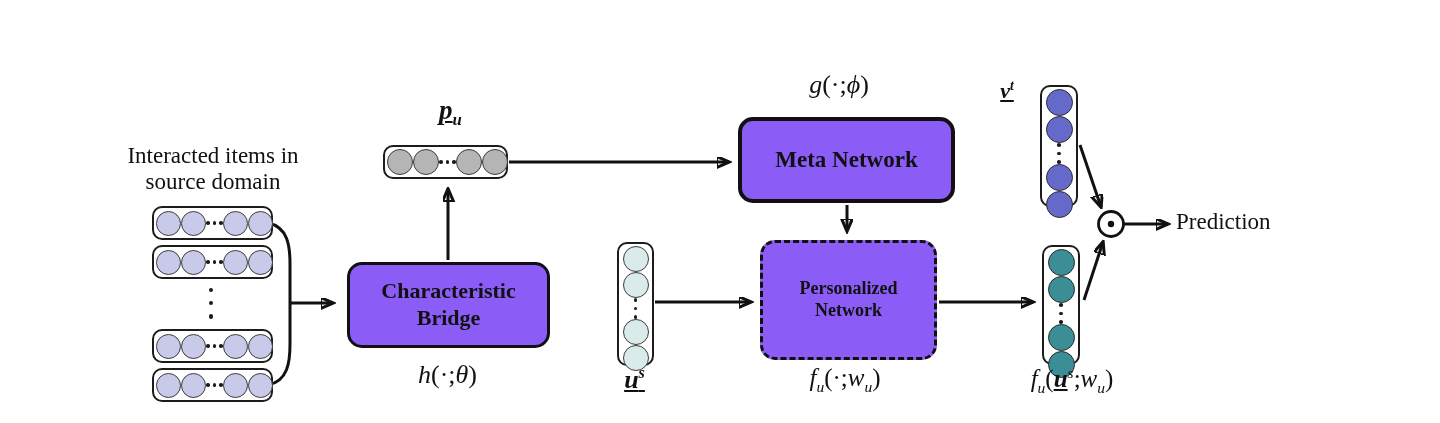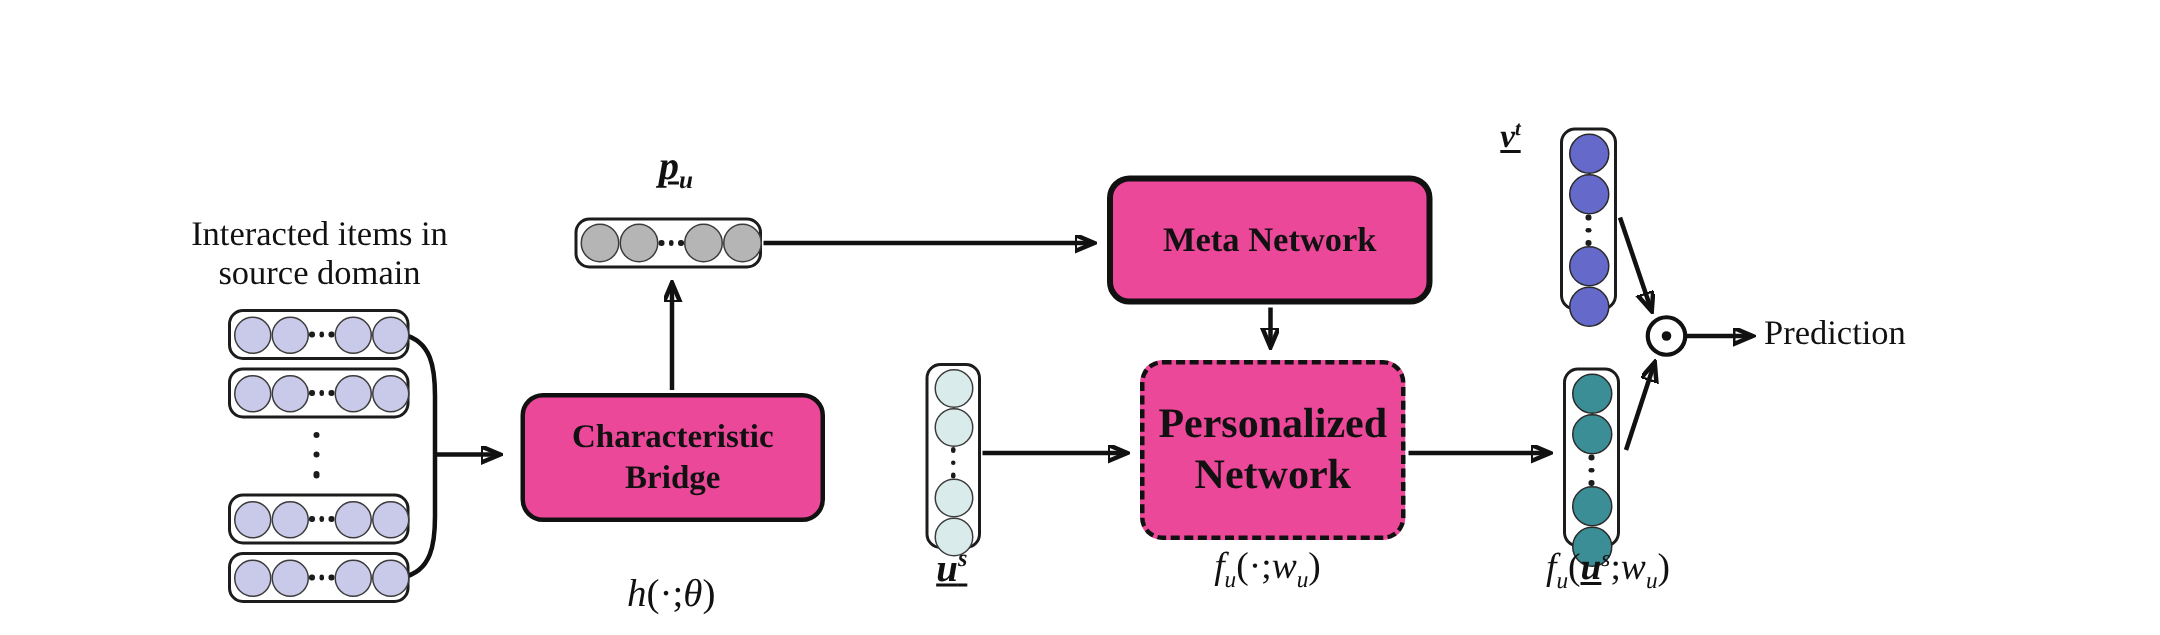--- a/index.html
+++ b/index.html
@@ -10,21 +10,21 @@
     background: #ffffff;
     font-family: "Liberation Serif", "DejaVu Serif", serif;
     color: #111111;
     overflow: hidden;
   }
 
   
   .box {
     position: absolute;
     box-sizing: border-box;
-    background: #ec4899;
+    background: #8b5cf6;
     border: 3.5px solid #111111;
     border-radius: 15px;
     display: flex;
     flex-direction: column;
     align-items: center;
     justify-content: center;
     text-align: center;
     font-weight: bold;
     line-height: 1.22;
   }
@@ -149,59 +149,62 @@
         <span class="mini"></span>
       </span>
       <span class="circle" style="background: rgb(201, 202, 233); border-color: rgb(60, 60, 60);"></span>
       <span class="circle" style="background: rgb(201, 202, 233); border-color: rgb(60, 60, 60);"></span>
     </div>
 
   <div class="box" style="left:347px; top:262px; width:203px; height:86px; font-size:22px;">
     <div>Characteristic</div>
     <div>Bridge</div>
   </div>
-  <div class="lbl math" style="left:385px; top:381px; width:125px; font-size:26px;">
+  <div class="lbl math" style="left:385px; top:360px; width:125px; font-size:26px;">
     <span>h</span><span class="up">(·;</span><span>θ</span><span class="up">)</span>
   </div>
 
   <div class="lbl math bold" style="left:423px; top:95px; width:55px; font-size:27px;">
     <span>p</span><sub>u</sub>
   </div>
   <div class="vec" style="left:383px; top:145px; width:125px; height:34px; --d:26px;">
       <span class="circle" style="background: rgb(181, 181, 181); border-color: rgb(60, 60, 60);"></span>
       <span class="circle" style="background: rgb(181, 181, 181); border-color: rgb(60, 60, 60);"></span>
       <span class="dots">
         <span class="mini"></span>
         <span class="mini"></span>
         <span class="mini"></span>
       </span>
       <span class="circle" style="background: rgb(181, 181, 181); border-color: rgb(60, 60, 60);"></span>
       <span class="circle" style="background: rgb(181, 181, 181); border-color: rgb(60, 60, 60);"></span>
     </div>
 
+  <div class="lbl math" style="left:779px; top:70px; width:120px; font-size:26px;">
+    <span>g</span><span class="up">(·;</span><span>ϕ</span><span class="up">)</span>
+  </div>
   <div class="box" style="left:738px; top:117px; width:217px; height:86px; font-size:23px; border-width:4px;">
     <div>Meta Network</div>
   </div>
 
   <div class="vec v" style="left:617px; top:242px; width:37px; height:124px; --d:26px;">
       <span class="circle" style="background: rgb(217, 236, 235); border-color: rgb(60, 60, 60);"></span>
       <span class="circle" style="background: rgb(217, 236, 235); border-color: rgb(60, 60, 60);"></span>
       <span class="dots">
         <span class="mini"></span>
         <span class="mini"></span>
         <span class="mini"></span>
       </span>
       <span class="circle" style="background: rgb(217, 236, 235); border-color: rgb(60, 60, 60);"></span>
       <span class="circle" style="background: rgb(217, 236, 235); border-color: rgb(60, 60, 60);"></span>
     </div>
   <div class="lbl math bold" style="left:607px; top:364px; width:55px; font-size:26px;">
     <span>u</span><sup>s</sup>
   </div>
 
-  <div class="box dashed" style="left:760px; top:240px; width:177px; height:120px; font-size:28px;">
+  <div class="box dashed" style="left:760px; top:240px; width:177px; height:120px; font-size:18px;">
     <div>Personalized</div>
     <div>Network</div>
   </div>
   <div class="lbl math" style="left:770px; top:364px; width:150px; font-size:25px;">
     <span>f</span><sub>u</sub><span class="up">(·;</span><span>w</span><sub>u</sub><span class="up">)</span>
   </div>
 
   <div class="lbl math bold" style="left:982px; top:78px; width:50px; font-size:22px;">
     <span>v</span><sup>t</sup>
   </div>

